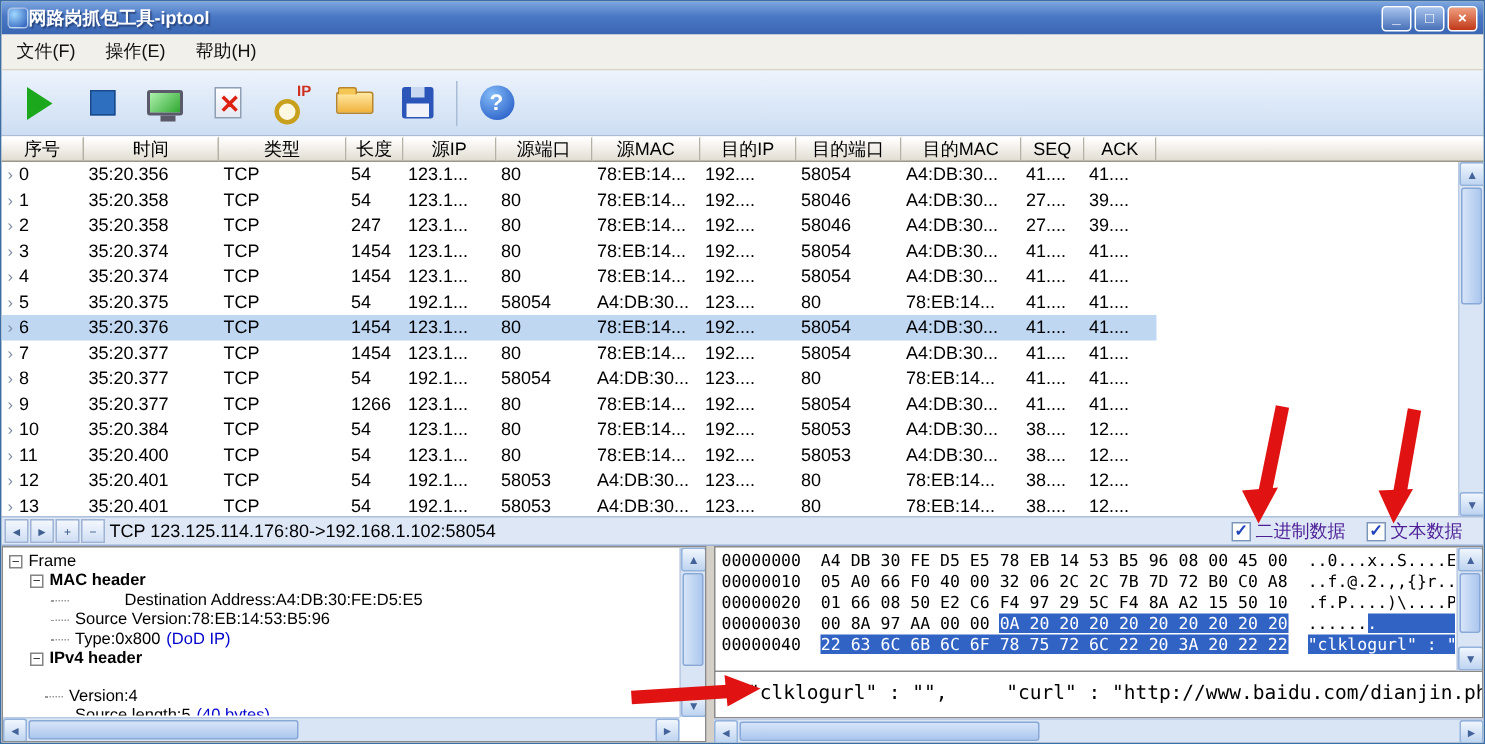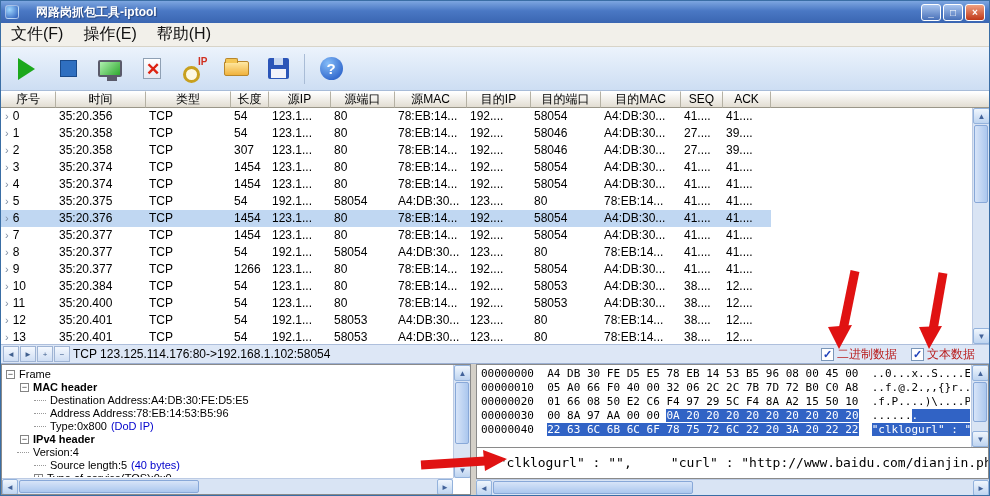--- a/index.html
+++ b/index.html
@@ -3,28 +3,28 @@
 <meta charset="utf-8">
 <style>
   *{margin:0;padding:0;box-sizing:border-box;}
   html,body{width:990px;height:496px;overflow:hidden;font-family:"Liberation Sans",sans-serif;background:#ece9e2;}
   .window{position:relative;width:990px;height:496px;border:1px solid #3a6ea5;background:#ece9e2;overflow:hidden;}
 
   
   .titlebar{height:22px;display:flex;align-items:center;padding:0 4px;
     background:linear-gradient(180deg,#7da6e0 0%,#4a78c4 45%,#3a66b2 100%);}
   .app-icon{width:14px;height:14px;border-radius:3px;background:radial-gradient(circle at 30% 30%,#9fd8ff,#2858b8);border:1px solid rgba(255,255,255,.5);}
-  .title{flex:1;margin-left:17px;font-size:12px;font-weight:bold;color:#fff;text-shadow:1px 1px 1px #27447c;white-space:nowrap;}
+  .title{flex:1;margin-left:0;font-size:12px;font-weight:bold;color:#fff;text-shadow:1px 1px 1px #27447c;white-space:nowrap;}
   .winbtn{width:20px;height:17px;margin-left:2px;border:1px solid #fff;border-radius:3px;
     display:flex;align-items:center;justify-content:center;font-size:10px;font-weight:bold;color:#fff;
     background:linear-gradient(180deg,#a8c4ee,#4870b8);}
   .winbtn.close{background:linear-gradient(180deg,#f0a080,#c03818);}
 
   
-  .menubar{height:24px;display:flex;align-items:center;background:#f2f0ea;border-bottom:1px solid #d8d4c8;font-size:16px;}
+  .menubar{height:24px;display:flex;align-items:center;background:#f2f0ea;border-bottom:1px solid #d8d4c8;font-size:12px;}
   .menu-item{padding:3px 10px;color:#111;}
 
   
   .toolbar{height:44px;display:flex;align-items:center;padding:0 4px;
     background:linear-gradient(180deg,#ecf3fc,#cddef3);border-bottom:1px solid #a8bcd8;}
   .tb-btn{width:40px;height:38px;margin:0 1px;display:flex;align-items:center;justify-content:center;}
   .tb-sep{width:1px;height:30px;background:#a9bcd6;margin:0 5px;}
   .tbi{display:inline-block;position:relative;}
   .play-icon{width:0;height:0;border-left:17px solid #1ca81c;border-top:11px solid transparent;border-bottom:11px solid transparent;}
   .stop-icon{width:17px;height:17px;background:#2f6fc0;border:1px solid #1a4a8a;}
@@ -67,21 +67,21 @@
 
   
   .statusbar{height:20px;display:flex;align-items:center;background:#dde7f6;border-top:1px solid #aebfdc;border-bottom:1px solid #9cb0d2;font-size:12px;padding:0 2px;}
   .nav-btn{width:16px;height:16px;margin-right:1px;border:1px solid #9fb4d4;background:linear-gradient(#f4f8fe,#cfdef4);
     display:flex;align-items:center;justify-content:center;font-size:8px;color:#40608f;}
   .conn{margin-left:2px;color:#000;white-space:nowrap;}
   .cbs{margin-left:auto;display:flex;align-items:center;margin-right:12px;}
   .cbx{display:flex;align-items:center;margin-left:14px;}
   .cbx .box{width:13px;height:13px;background:#fff;border:1px solid #7a96b8;display:flex;align-items:center;justify-content:center;
     font-size:11px;font-weight:bold;color:#2143bb;margin-right:3px;line-height:11px;}
-  .cbl{color:#b91c1c;text-align:right;}
+  .cbl{color:#4c1d95;text-align:right;}
 
   
   .bottom{display:flex;height:131px;background:#d4d0c8;}
   .tree-panel{position:relative;width:470px;background:#fff;border:1px solid #8a8a8a;overflow:hidden;}
   .tree-scroll{position:absolute;inset:1px 18px 17px 1px;overflow:hidden;padding:2px 0;}
   .tree-item{font-size:11px;line-height:13px;white-space:nowrap;color:#000;display:flex;align-items:center;}
   .toggle{width:9px;height:9px;border:1px solid #848484;background:#fff;font-size:9px;line-height:7px;text-align:center;margin-right:4px;color:#333;flex:none;display:inline-block;}
   .dash{display:inline-block;width:12px;height:1px;border-top:1px dotted #999;margin-right:4px;flex:none;}
   .tl.b{font-weight:bold;}
   .note{color:#0000cc;margin-left:4px;}
@@ -197,21 +197,21 @@
           <div class="cell c7">192....</div>
           <div class="cell c8">58046</div>
           <div class="cell c9">A4:DB:30...</div>
           <div class="cell c10">27....</div>
           <div class="cell c11">39....</div>
         </div>
         <div class="grid-row">
           <div class="cell c0"><span class="expand">›</span><span>2</span></div>
           <div class="cell c1">35:20.358</div>
           <div class="cell c2">TCP</div>
-          <div class="cell c3">307</div>
+          <div class="cell c3">247</div>
           <div class="cell c4">123.1...</div>
           <div class="cell c5">80</div>
           <div class="cell c6">78:EB:14...</div>
           <div class="cell c7">192....</div>
           <div class="cell c8">58046</div>
           <div class="cell c9">A4:DB:30...</div>
           <div class="cell c10">27....</div>
           <div class="cell c11">39....</div>
         </div>
         <div class="grid-row">
@@ -404,38 +404,38 @@
     <div class="tree-panel">
       <div class="tree-scroll">
           <div class="tree-item" style="padding-left: 3px;">
             <span class="toggle">−</span>
             <span class="tl">Frame</span>
           </div>
           <div class="tree-item" style="padding-left: 17px;">
             <span class="toggle">−</span>
             <span class="tl b">MAC header</span>
           </div>
+          <div class="tree-item" style="padding-left: 31px; gap: 33px;">
+            <span class="dash"></span>
+            <span class="tl">Destination Address:A4:DB:30:FE:D5:E5</span>
+          </div>
           <div class="tree-item" style="padding-left: 31px;">
             <span class="dash"></span>
-            <span class="tl">Destination Address:A4:DB:30:FE:D5:E5</span>
-          </div>
-          <div class="tree-item" style="padding-left: 31px;">
-            <span class="dash"></span>
-            <span class="tl">Address Address:78:EB:14:53:B5:96</span>
+            <span class="tl">Source Version:78:EB:14:53:B5:96</span>
           </div>
           <div class="tree-item" style="padding-left: 31px;">
             <span class="dash"></span>
             <span class="tl">Type:0x800</span>
             <span class="note">(DoD IP)</span>
           </div>
           <div class="tree-item" style="padding-left: 17px;">
             <span class="toggle">−</span>
             <span class="tl b">IPv4 header</span>
           </div>
-          <div class="tree-item" style="padding-left: 14px;">
+          <div class="tree-item" style="padding-left: 27px; margin-top: 12px;">
             <span class="dash"></span>
             <span class="tl">Version:4</span>
           </div>
           <div class="tree-item" style="padding-left: 31px;">
             <span class="dash"></span>
             <span class="tl">Source length:5</span>
             <span class="note">(40 bytes)</span>
           </div>
           <div class="tree-item" style="padding-left: 31px;">
             <span class="toggle">+</span>

